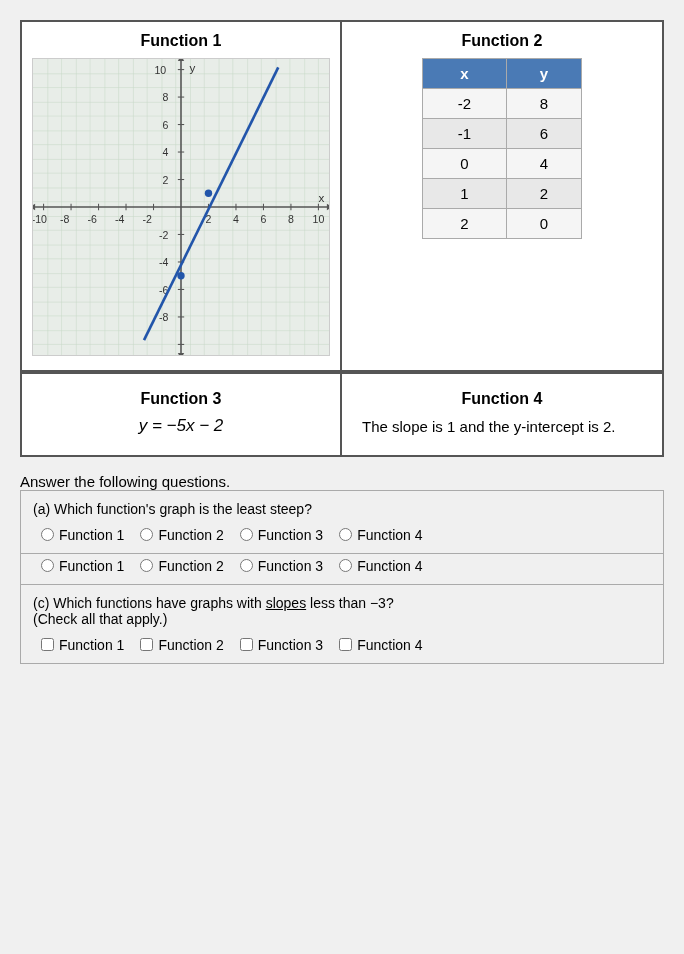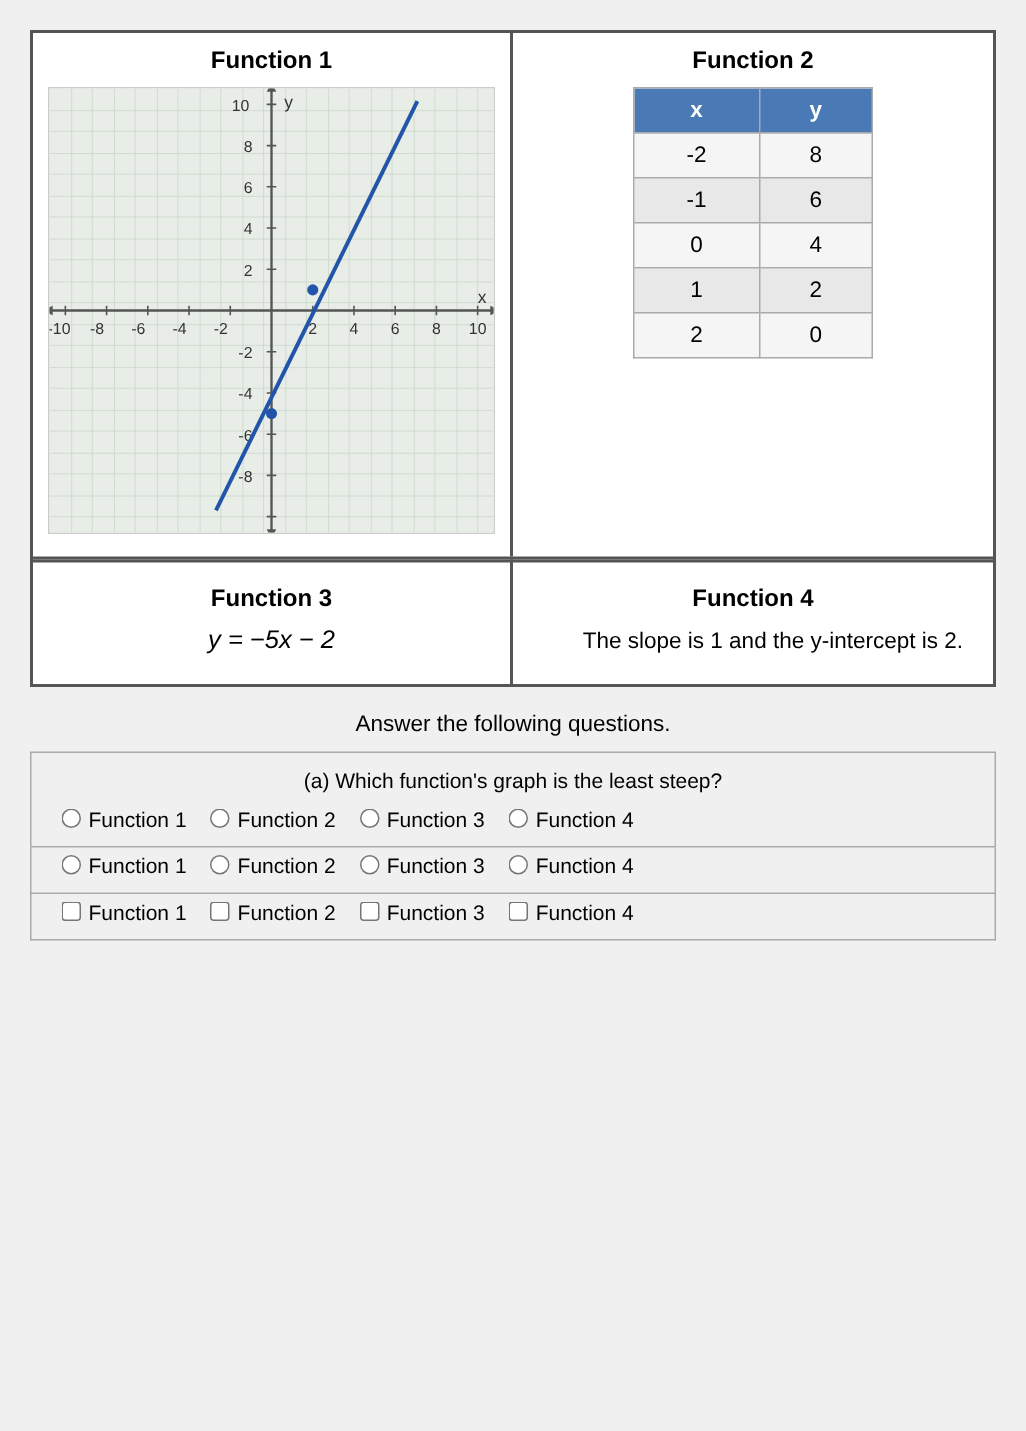--- a/index.html
+++ b/index.html
@@ -96,49 +96,47 @@
 
     .func3-eq {
       font-size: 17px;
       margin-top: 8px;
       font-style: italic;
     }
 
     .func4-text {
       font-size: 15px;
       margin-top: 8px;
-      text-align: right;
+      text-align: left;
       line-height: 1.5;
     }
 
     
     .answer-section {
       margin-top: 16px;
     }
 
     .answer-label {
       font-size: 15px;
-      margin-bottom: 10px;
-      text-align: center;
+      margin-bottom: 0;
     }
 
     .question-block {
       border: 1px solid #aaa;
       margin-bottom: 0;
     }
 
     .question-block + .question-block {
       border-top: none;
     }
 
     .question-text {
       font-size: 14px;
       padding: 10px 12px 6px 12px;
       font-weight: normal;
-      text-align: center;
     }
 
     .options-row {
       display: flex;
       gap: 16px;
       padding: 4px 20px 10px 20px;
       align-items: center;
       flex-wrap: wrap;
     }
 
@@ -391,20 +389,23 @@
         <span>Function 3</span>
       </label>
       <label class="option-item">
         <input type="radio" name="qb" style="">
         <span>Function 4</span>
       </label>
     </div>
   </div>
 
   <div class="question-block">
+    <div class="question-text">
+      (c) Which functions have graphs with <u>slopes</u> less than −3?<br>(Check all that apply.)
+    </div>
     <div class="options-row">
       <label class="option-item">
         <input type="checkbox" name="qc" style="">
         <span>Function 1</span>
       </label>
       <label class="option-item">
         <input type="checkbox" name="qc" style="">
         <span>Function 2</span>
       </label>
       <label class="option-item">

